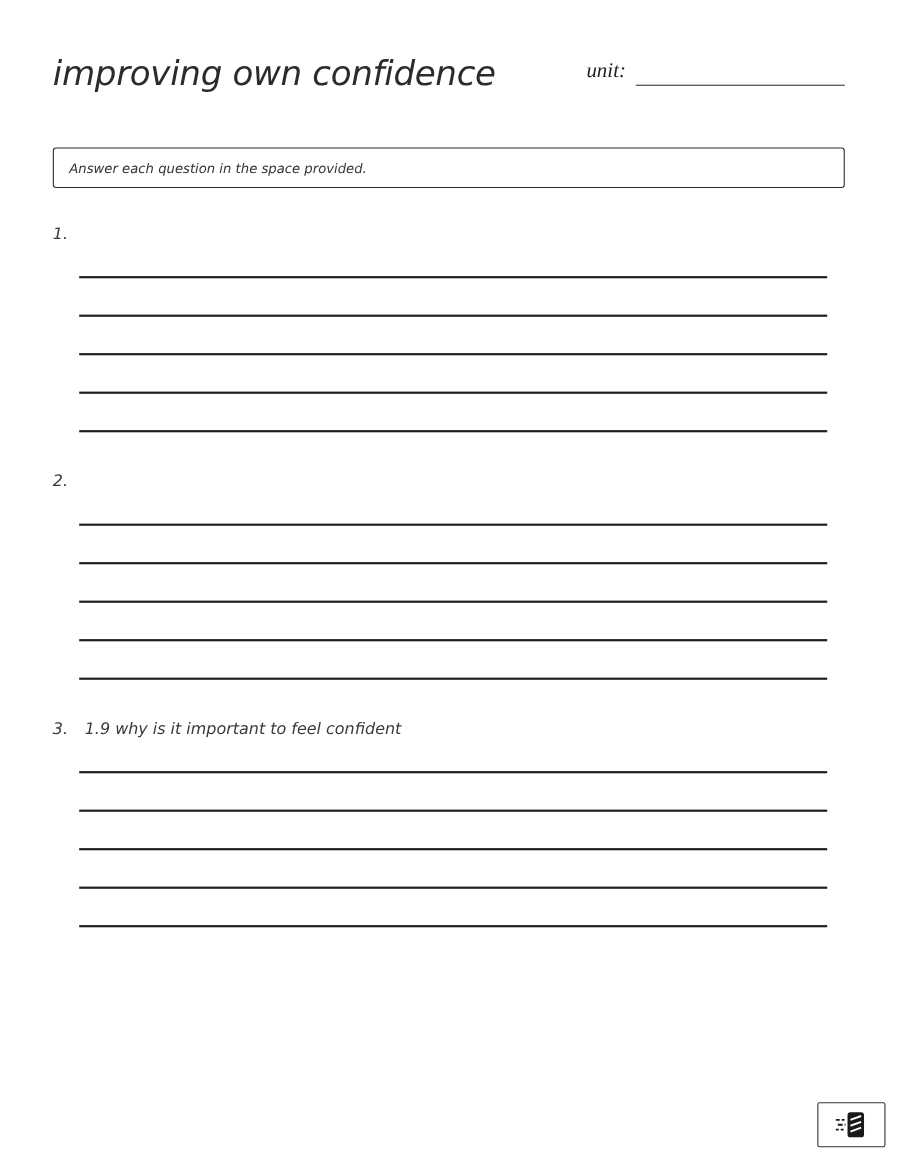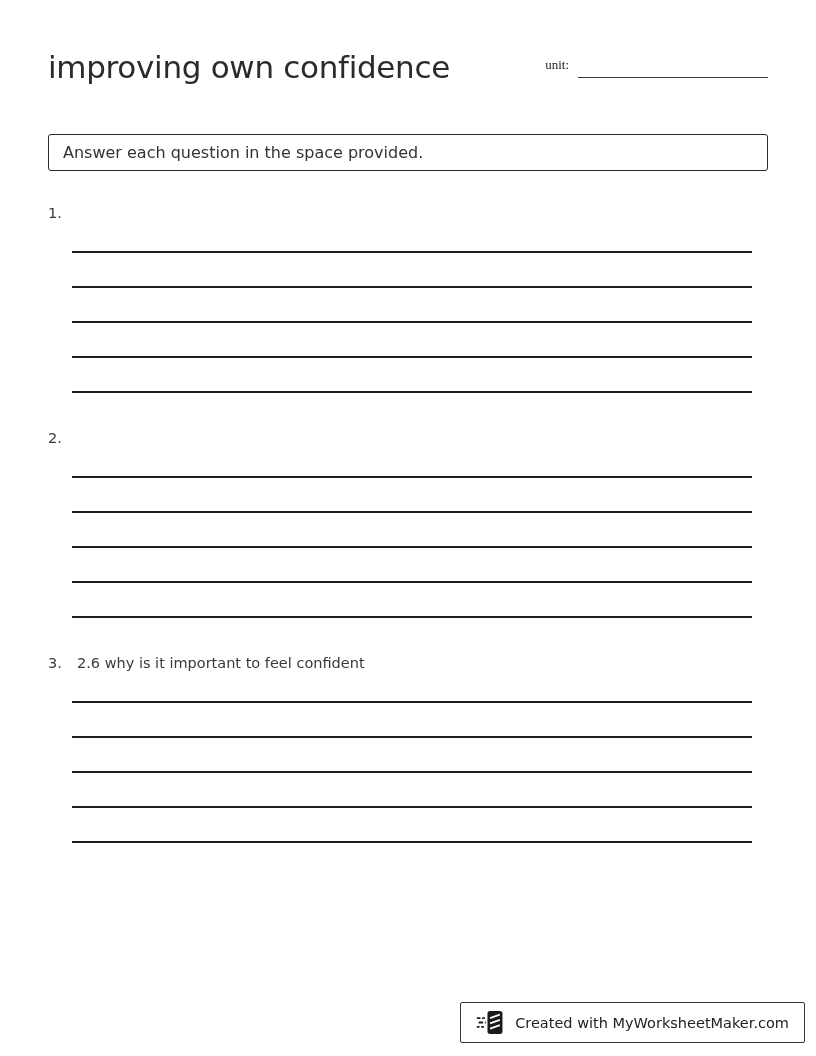--- a/index.html
+++ b/index.html
@@ -6,38 +6,39 @@
   html, body { background: #ffffff; }
   .page {
     width: 816px; height: 1056px;
     position: relative;
     margin: 0 auto;
     background: #ffffff;
     font-family: "DejaVu Sans", "Liberation Sans", sans-serif;
     color: #2f2f2f;
     padding: 48px 48px 0 48px;
     overflow: hidden;
+    font-style: italic;
   }
   .header { display: flex; justify-content: space-between; align-items: flex-start; }
   .title {
     font-size: 31px; font-weight: 400; color: #2b2b2b;
     letter-spacing: -0.3px; line-height: 38px;
   }
   .unit-field { display: flex; align-items: flex-end; margin-top: 4px; margin-right: 0; }
   .unit-label {
     font-family: "Liberation Serif", "DejaVu Serif", serif;
-    font-size: 13px; color: #1f1f1f; margin-right: 9px; line-height: 26px;
+    font-size: 19px; color: #1f1f1f; margin-right: 9px; line-height: 26px;
   }
   .unit-line { display: inline-block; width: 190px; height: 24px; border-bottom: 1.5px solid #3a3a3a; }
   .instruction-box {
     margin-top: 48px; height: 37px;
     border: 1.5px solid #2b2b2b; border-radius: 3px;
     display: flex; align-items: center; padding: 0 14px;
   }
-  .instruction-text { font-size: 16px; color: #333333; }
+  .instruction-text { font-size: 12px; color: #333333; }
   .questions { margin-top: 32px; }
   .question { margin-bottom: 35px; }
   .q-label { display: flex; font-size: 14.5px; color: #3a3a3a; line-height: 21px; }
   .q-number { width: 29px; flex: none; }
   .q-lines { margin-left: 24px; margin-right: 16px; }
   .answer-line { height: 35px; border-bottom: 2px solid #1f1f1f; }
   .answer-line.first { height: 29px; }
   .footer-badge {
     position: absolute; right: 11px; bottom: 13px;
     height: 41px; background: #ffffff;
@@ -88,21 +89,21 @@
           <div class="answer-line"></div>
           <div class="answer-line"></div>
           <div class="answer-line"></div>
           <div class="answer-line"></div>
         </div>
     </div>
 
     <div class="question">
       <div class="q-label">
         <span class="q-number">3.</span>
-        <span class="q-text">2.6 why is it important to feel confident</span>
+        <span class="q-text">1.9 why is it important to feel confident</span>
       </div>
       <div class="q-lines">
           <div class="answer-line first"></div>
           <div class="answer-line"></div>
           <div class="answer-line"></div>
           <div class="answer-line"></div>
           <div class="answer-line"></div>
         </div>
     </div>
 
@@ -111,16 +112,15 @@
   <div class="footer-badge">
     <svg class="logo-icon" viewBox="0 0 34 30" xmlns="http://www.w3.org/2000/svg">
       <line x1="1" y1="10" x2="10" y2="10" stroke="#1a1a1a" stroke-width="2" stroke-dasharray="4 2"></line>
       <line x1="3" y1="15" x2="11" y2="15" stroke="#1a1a1a" stroke-width="2" stroke-dasharray="5 2"></line>
       <line x1="1" y1="20" x2="9" y2="20" stroke="#1a1a1a" stroke-width="2" stroke-dasharray="3 2"></line>
       <rect x="13" y="2" width="17" height="26" rx="3" fill="#1a1a1a"></rect>
       <line x1="16" y1="10" x2="27" y2="6" stroke="#ffffff" stroke-width="2"></line>
       <line x1="16" y1="16" x2="27" y2="12" stroke="#ffffff" stroke-width="2"></line>
       <line x1="16" y1="22" x2="27" y2="18" stroke="#ffffff" stroke-width="2"></line>
     </svg>
-    <span class="footer-text">Created with MyWorksheetMaker.com</span>
   </div>
 
 </div>
 
 </body></html>

